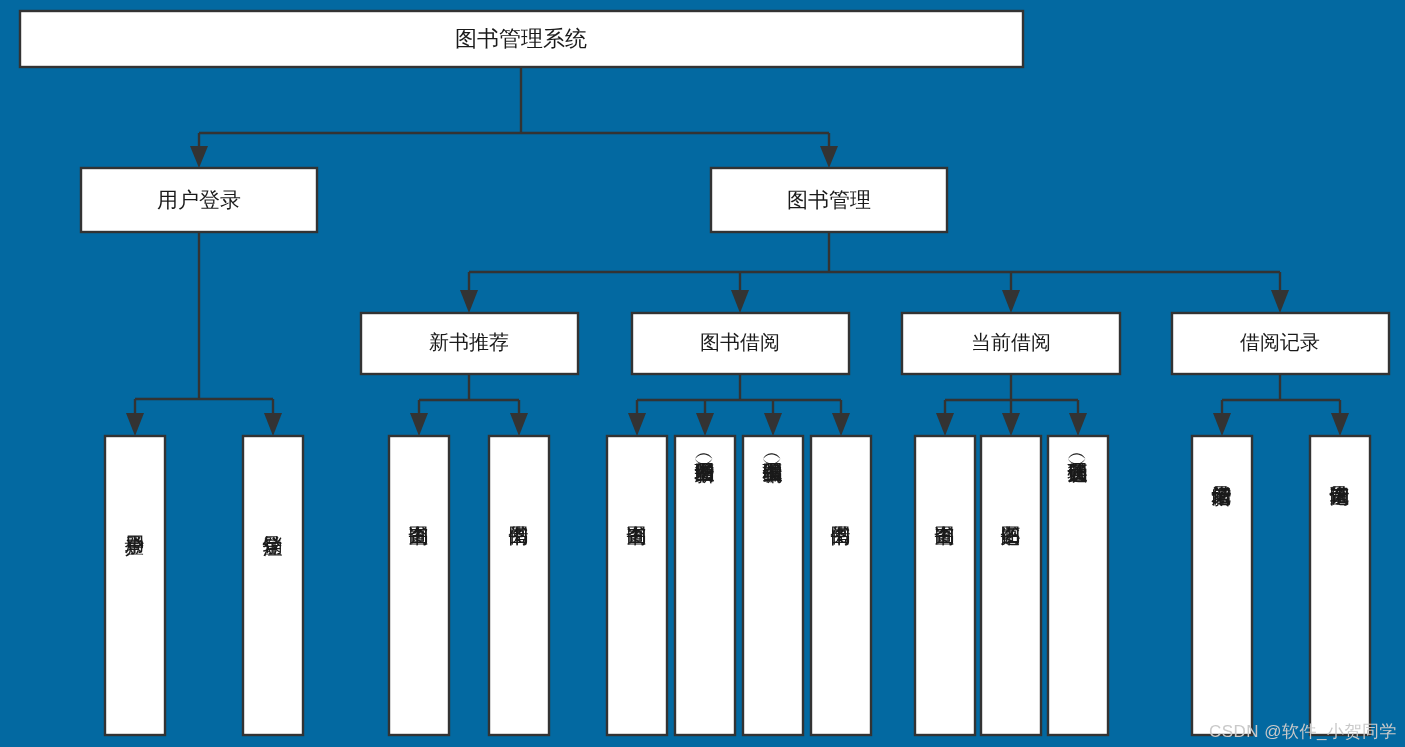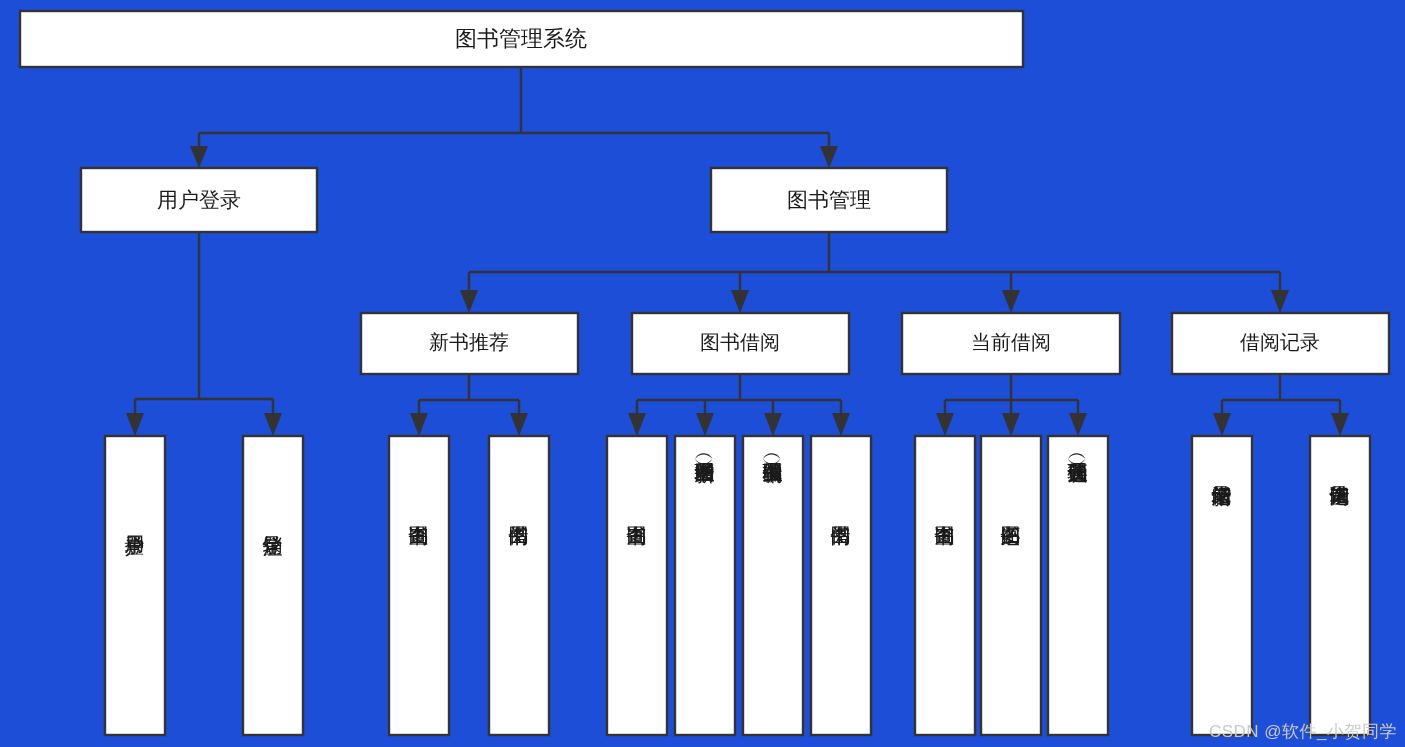--- a/index.html
+++ b/index.html
@@ -11,21 +11,21 @@
   body {
     width: 1405px;
     height: 747px;
     font-family: "Liberation Sans", "DejaVu Sans", sans-serif;
     overflow: hidden;
   }
   #diagram-root {
     position: relative;
     width: 1405px;
     height: 747px;
-    background: #1d4ed8;
+    background: #0369a1;
   }
   svg#flowchart {
     position: absolute;
     top: 0;
     left: 0;
     width: 1405px;
     height: 747px;
   }
   .node-box {
     fill: #ffffff;

